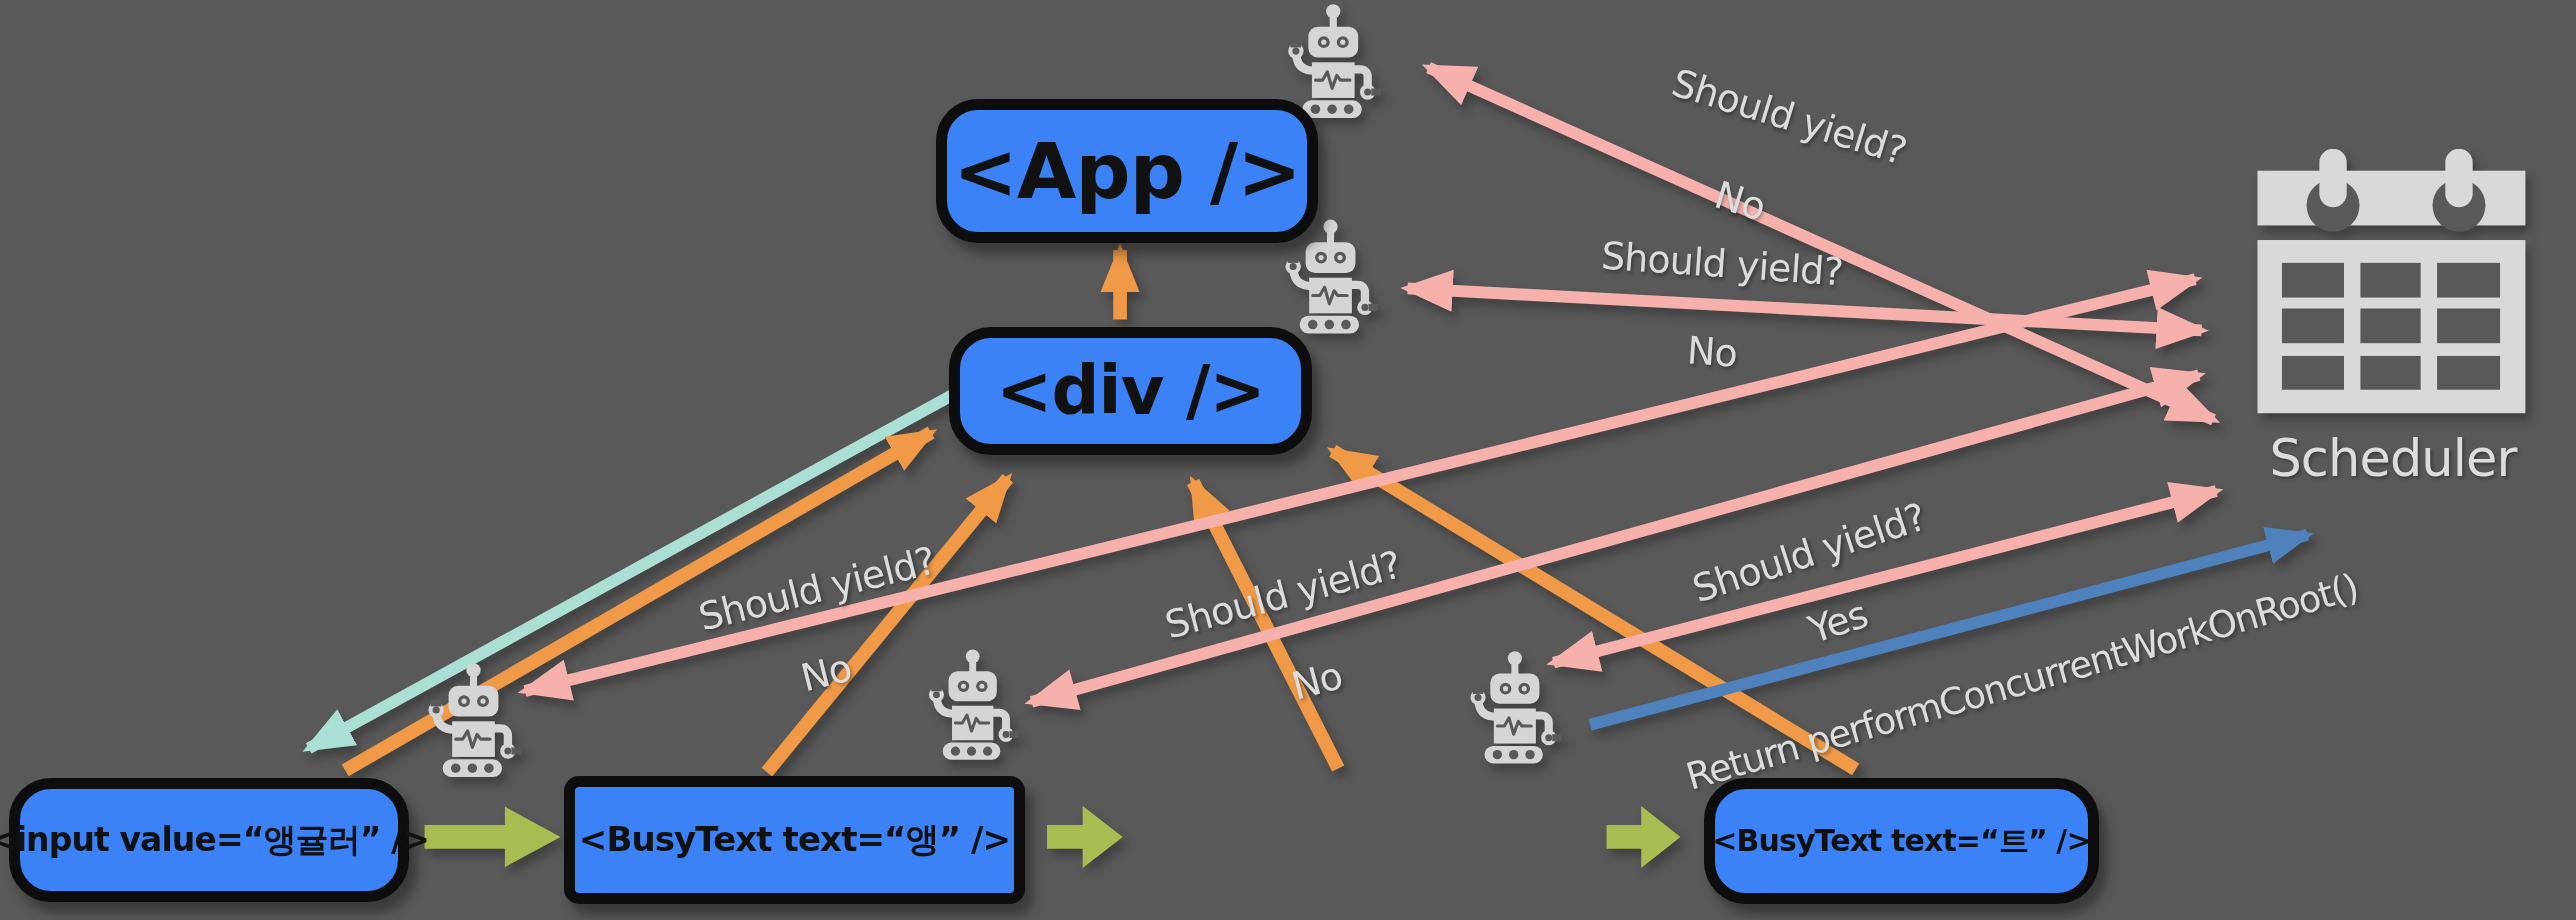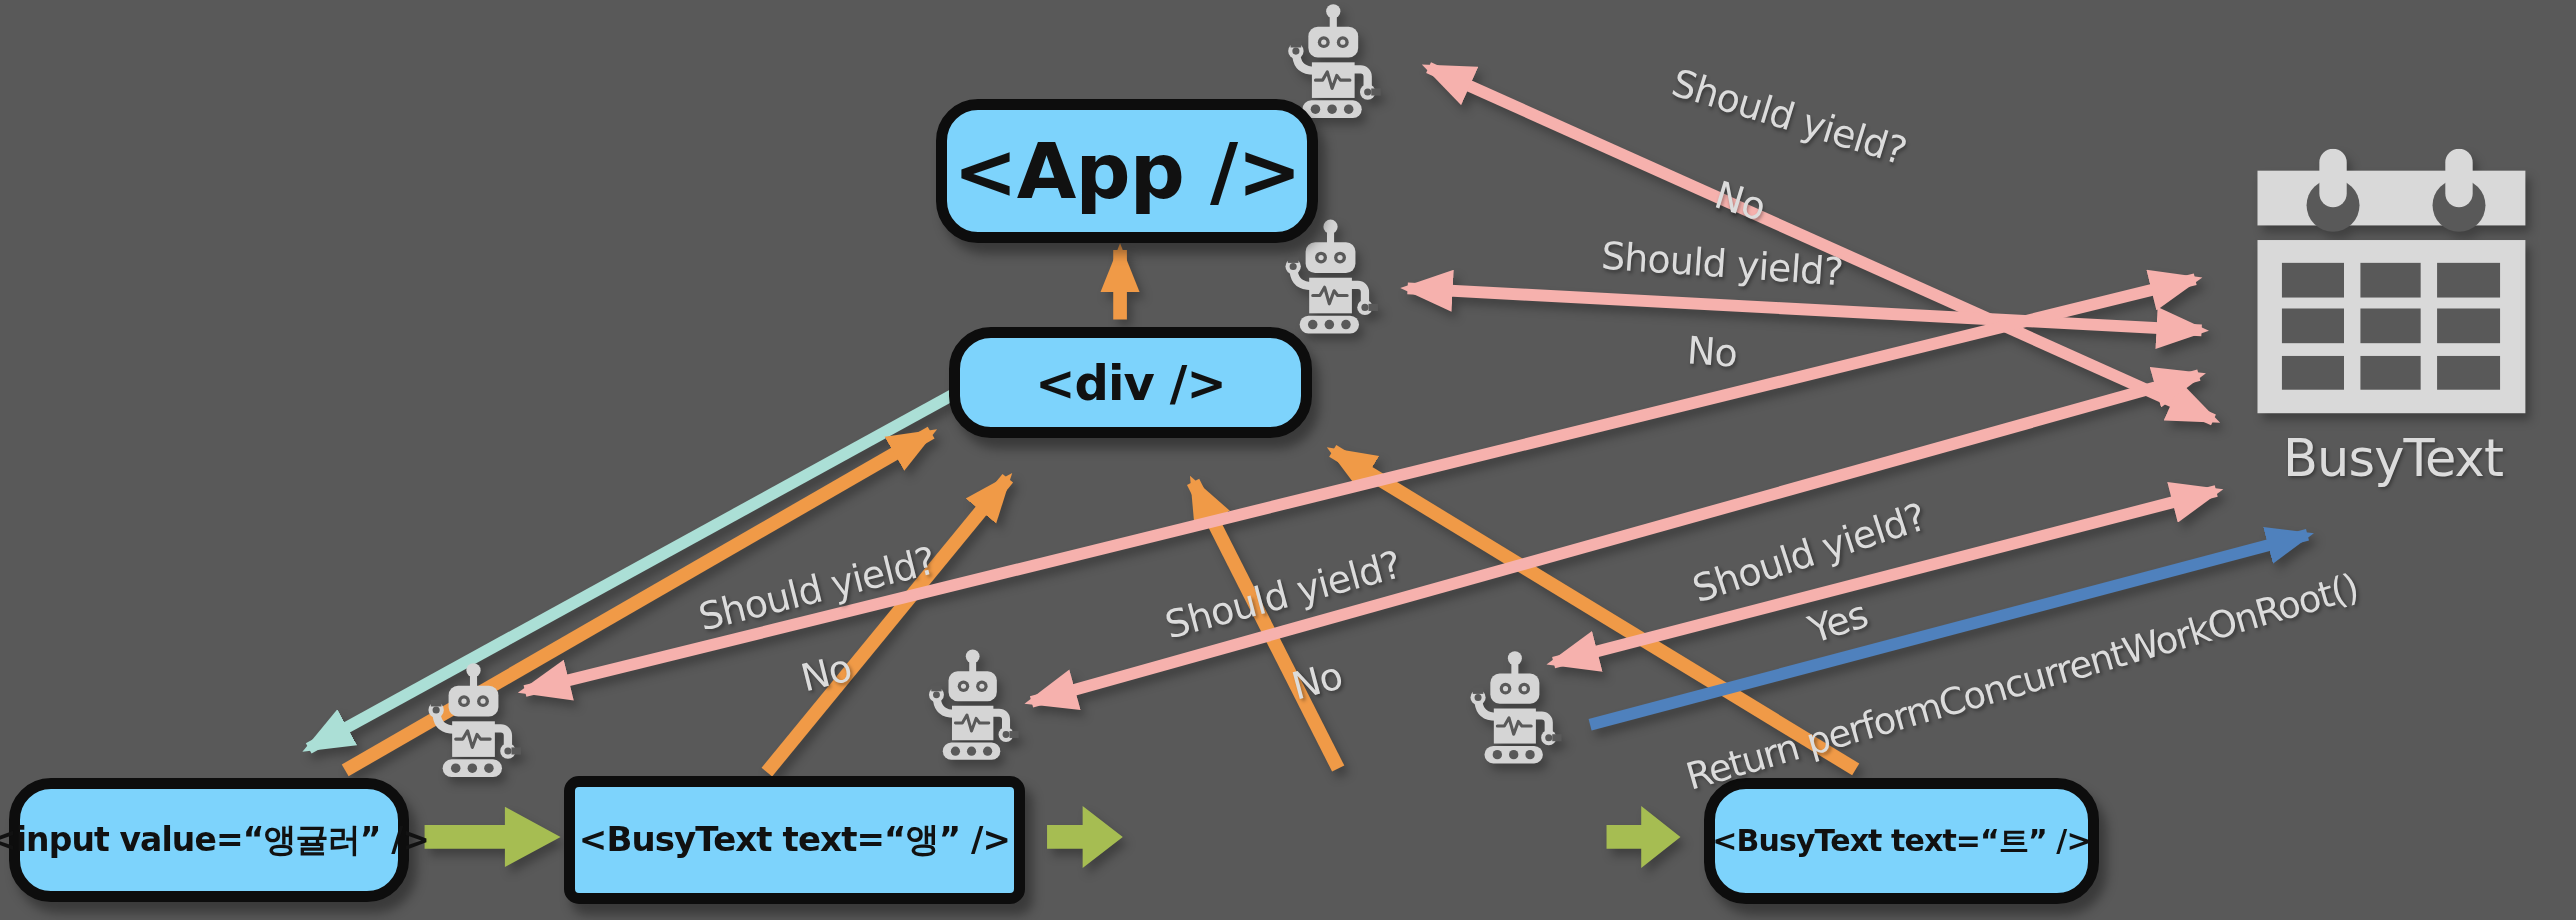--- a/index.html
+++ b/index.html
@@ -1,21 +1,21 @@
 <!DOCTYPE html>
 <html style="font-size:14.6px"><head>
 <meta charset="utf-8">
 <style>
   html,body{margin:0;padding:0;background:#595959;}
   .stage{position:relative;width:2576px;height:920px;background:#595959;overflow:hidden;
          font-family:"DejaVu Sans","Liberation Sans",sans-serif;}
   svg.arrows{position:absolute;left:0;top:0;width:2576px;height:920px;
              filter:drop-shadow(5.5px 7.3px 4.6px rgba(0,0,0,0.28));}
   .node{position:absolute;display:flex;align-items:center;justify-content:center;
-        background:#7dd3fc;border:11px solid #0d0d0d;border-radius:42px;
+        background:#3b82f6;border:11px solid #0d0d0d;border-radius:42px;
         box-shadow:7.3px 11px 11px rgba(0,0,0,0.35);color:#111;font-weight:700;
         white-space:nowrap;letter-spacing:-0.9px;box-sizing:border-box;}
   .lbl{position:absolute;color:#dcdcdc;white-space:nowrap;font-size:38px;letter-spacing:-0.9px;
        transform:translate(-50%,-50%) rotate(var(--r,0deg));
        text-shadow:1.8px 2.7px 3.7px rgba(0,0,0,0.35);}
   .lbl.big{font-size:51px;}
   .lbl.ret{font-size:37px;letter-spacing:-1.4px;}
 </style>
 </head>
 <body>
@@ -109,21 +109,21 @@
     <use href="#robot" x="1390" y="2" width="136" height="130"></use>
     <use href="#robot" x="1387" y="238" width="136" height="130"></use>
     <use href="#robot" x="448" y="724" width="136" height="130"></use>
     <use href="#robot" x="1000" y="708" width="126" height="128"></use>
     <use href="#robot" x="1593" y="710" width="128" height="130"></use>
 
     <use href="#calendar" x="2473" y="163" width="294" height="290"></use>
   </svg>
 
   <div class="node" style="left:936px;top:99px;width:382px;height:144px;font-size:77px;">&lt;App /&gt;</div>
-  <div class="node" style="left:949px;top:327px;width:363px;height:111px;font-size:48px;">&lt;div /&gt;</div>
+  <div class="node" style="left:949px;top:327px;width:363px;height:128px;font-size:67px;">&lt;div /&gt;</div>
   <div class="node" style="left:9px;top:778px;width:400px;height:124px;font-size:33px;">&lt;input value=“앵귤러” /&gt;</div>
   <div class="node" style="left:564px;top:776px;width:461px;height:128px;font-size:34px;border-radius:15px;">&lt;BusyText text=“앵” /&gt;</div>
   <div class="node" style="left:1704px;top:778px;width:395px;height:126px;font-size:30px;text-align:right;">&lt;BusyText text=“트” /&gt;</div>
 
   <div class="lbl" style="left:1789px;top:117px;--r:17deg">Should yield?</div>
   <div class="lbl" style="left:1740px;top:201px;--r:17deg">No</div>
 
   <div class="lbl" style="left:1722px;top:264px;--r:4deg">Should yield?</div>
   <div class="lbl" style="left:1712px;top:352px;--r:4deg">No</div>
 
@@ -131,16 +131,16 @@
   <div class="lbl" style="left:826px;top:673px;--r:-14deg">No</div>
 
   <div class="lbl" style="left:1283px;top:595px;--r:-15deg">Should yield?</div>
   <div class="lbl" style="left:1317px;top:681px;--r:-15deg">No</div>
 
   <div class="lbl" style="left:1809px;top:553px;--r:-18deg">Should yield?</div>
   <div class="lbl" style="left:1838px;top:622px;--r:-18deg">Yes</div>
 
   <div class="lbl ret" style="left:2022px;top:682px;--r:-16deg">Return performConcurrentWorkOnRoot()</div>
 
-  <div class="lbl big" style="left:2393px;top:458px;">BusyText</div>
+  <div class="lbl big" style="left:2393px;top:458px;">Scheduler</div>
 
 </div>
 
 
 </body></html>

